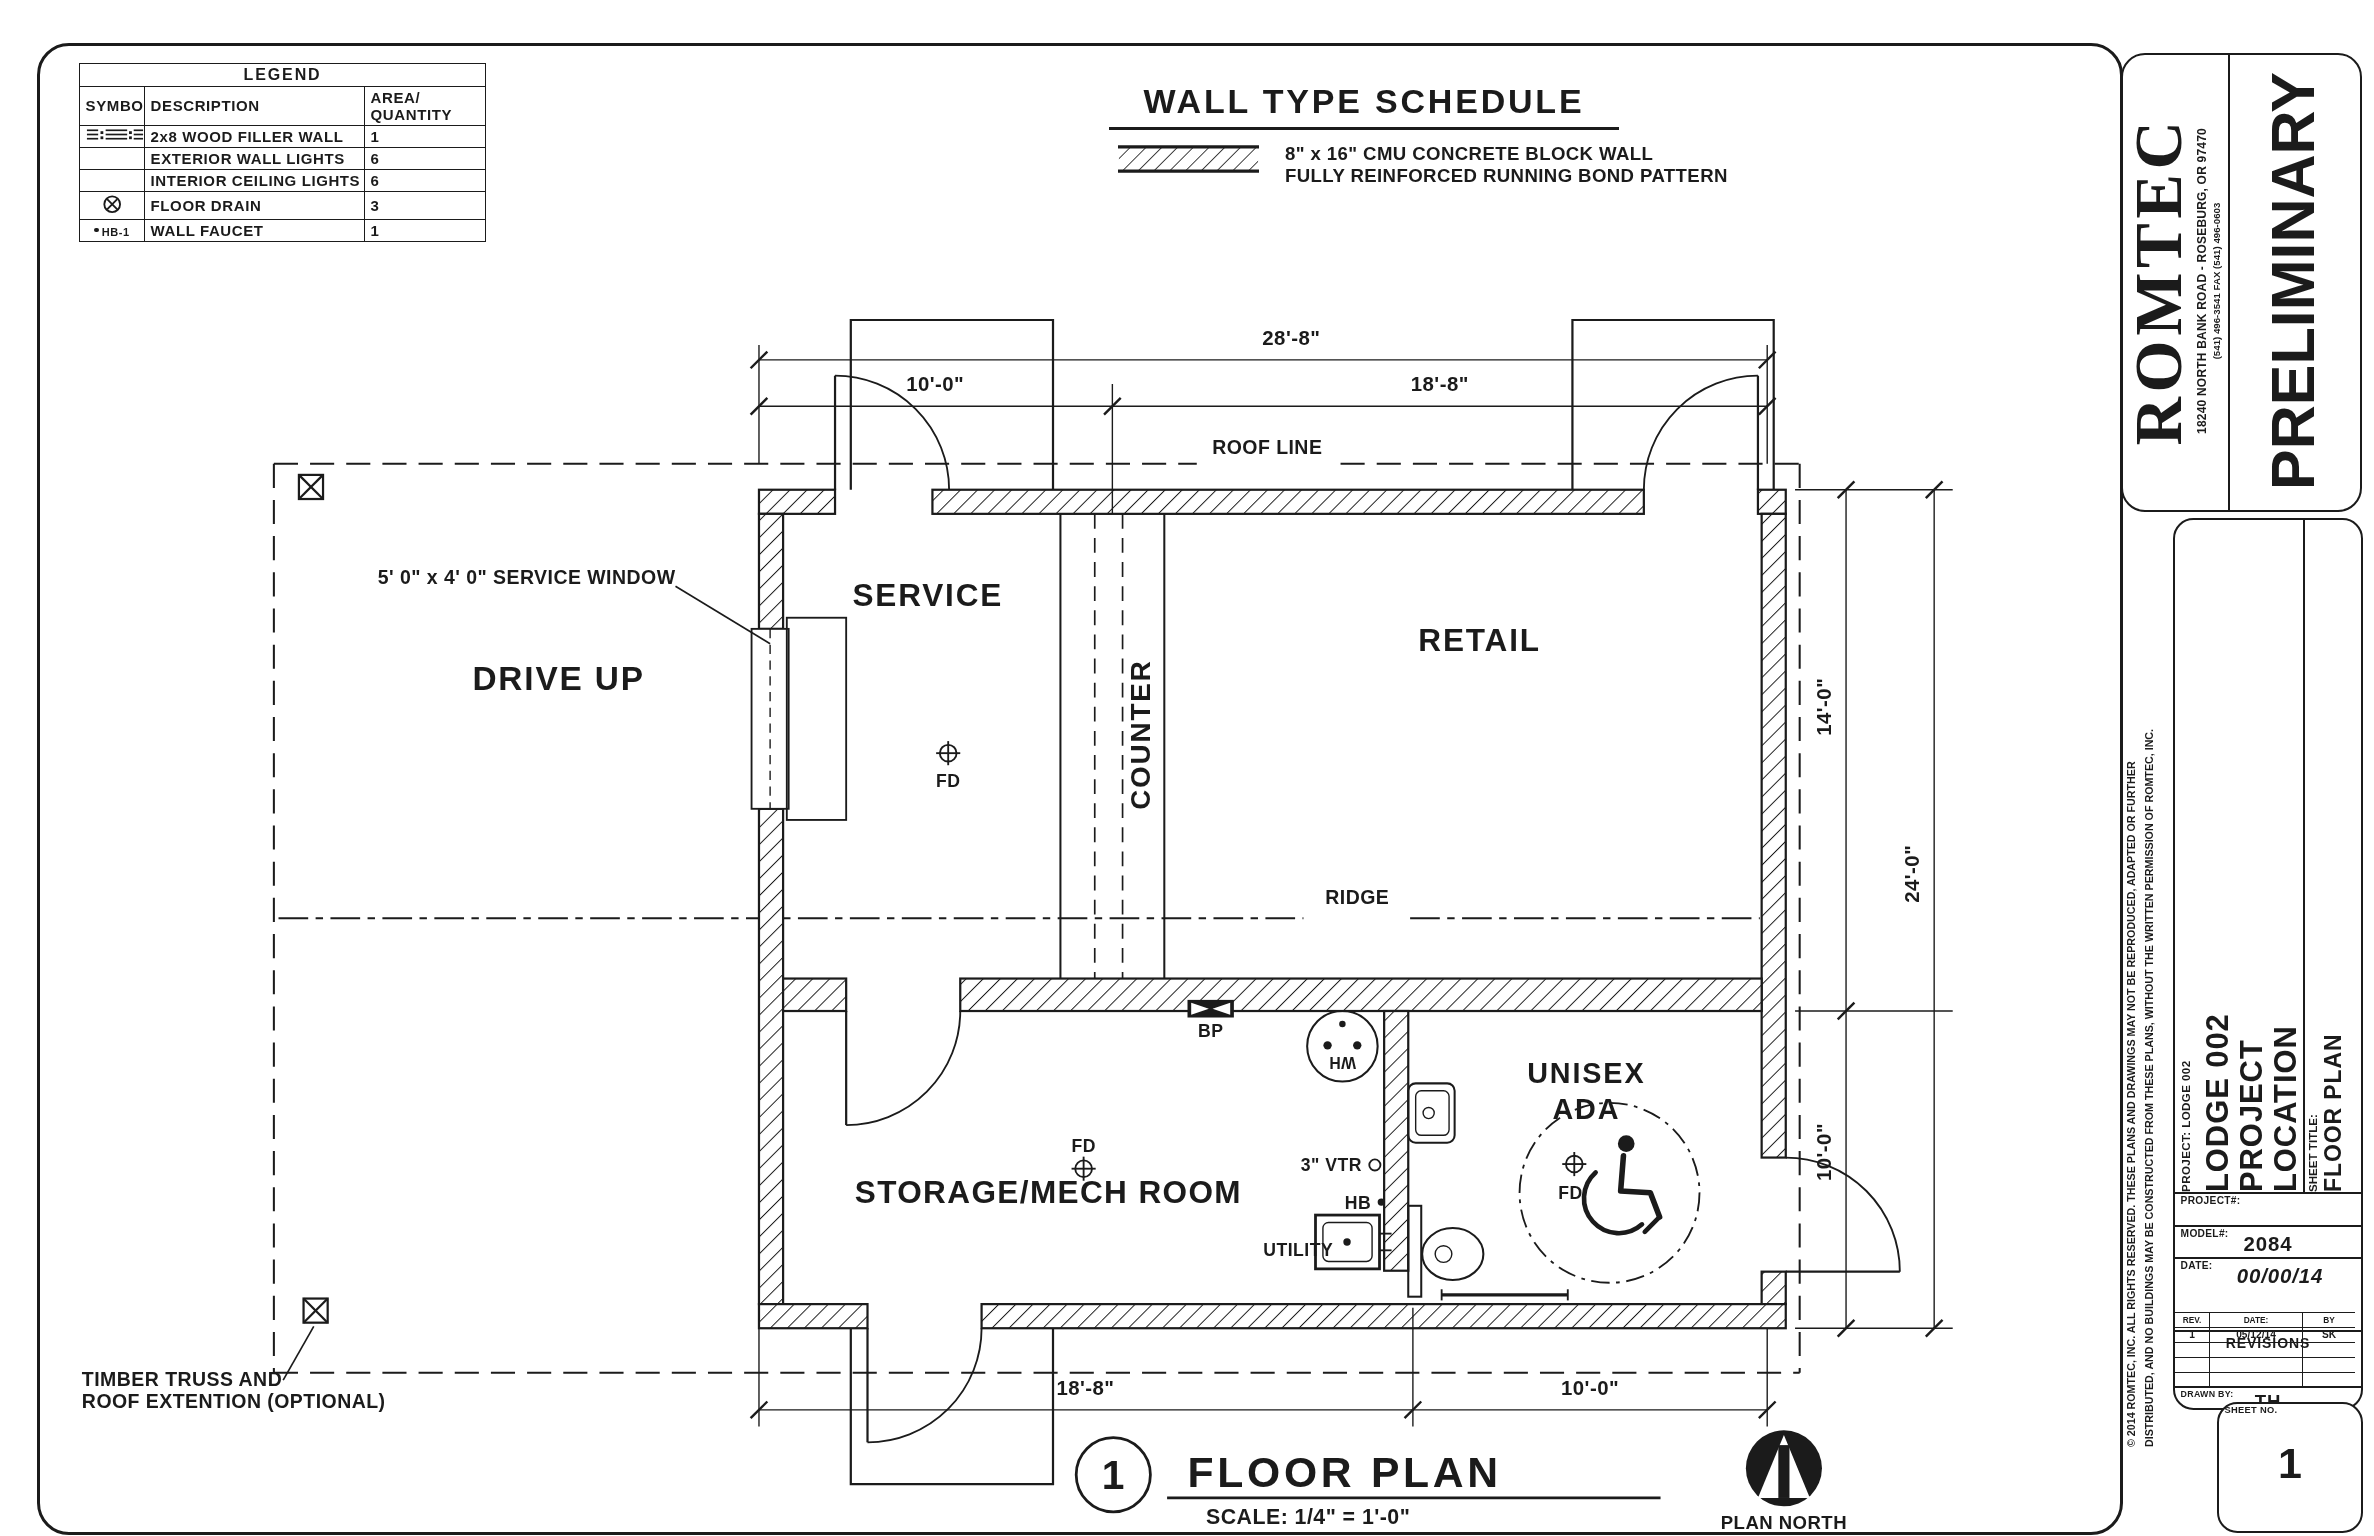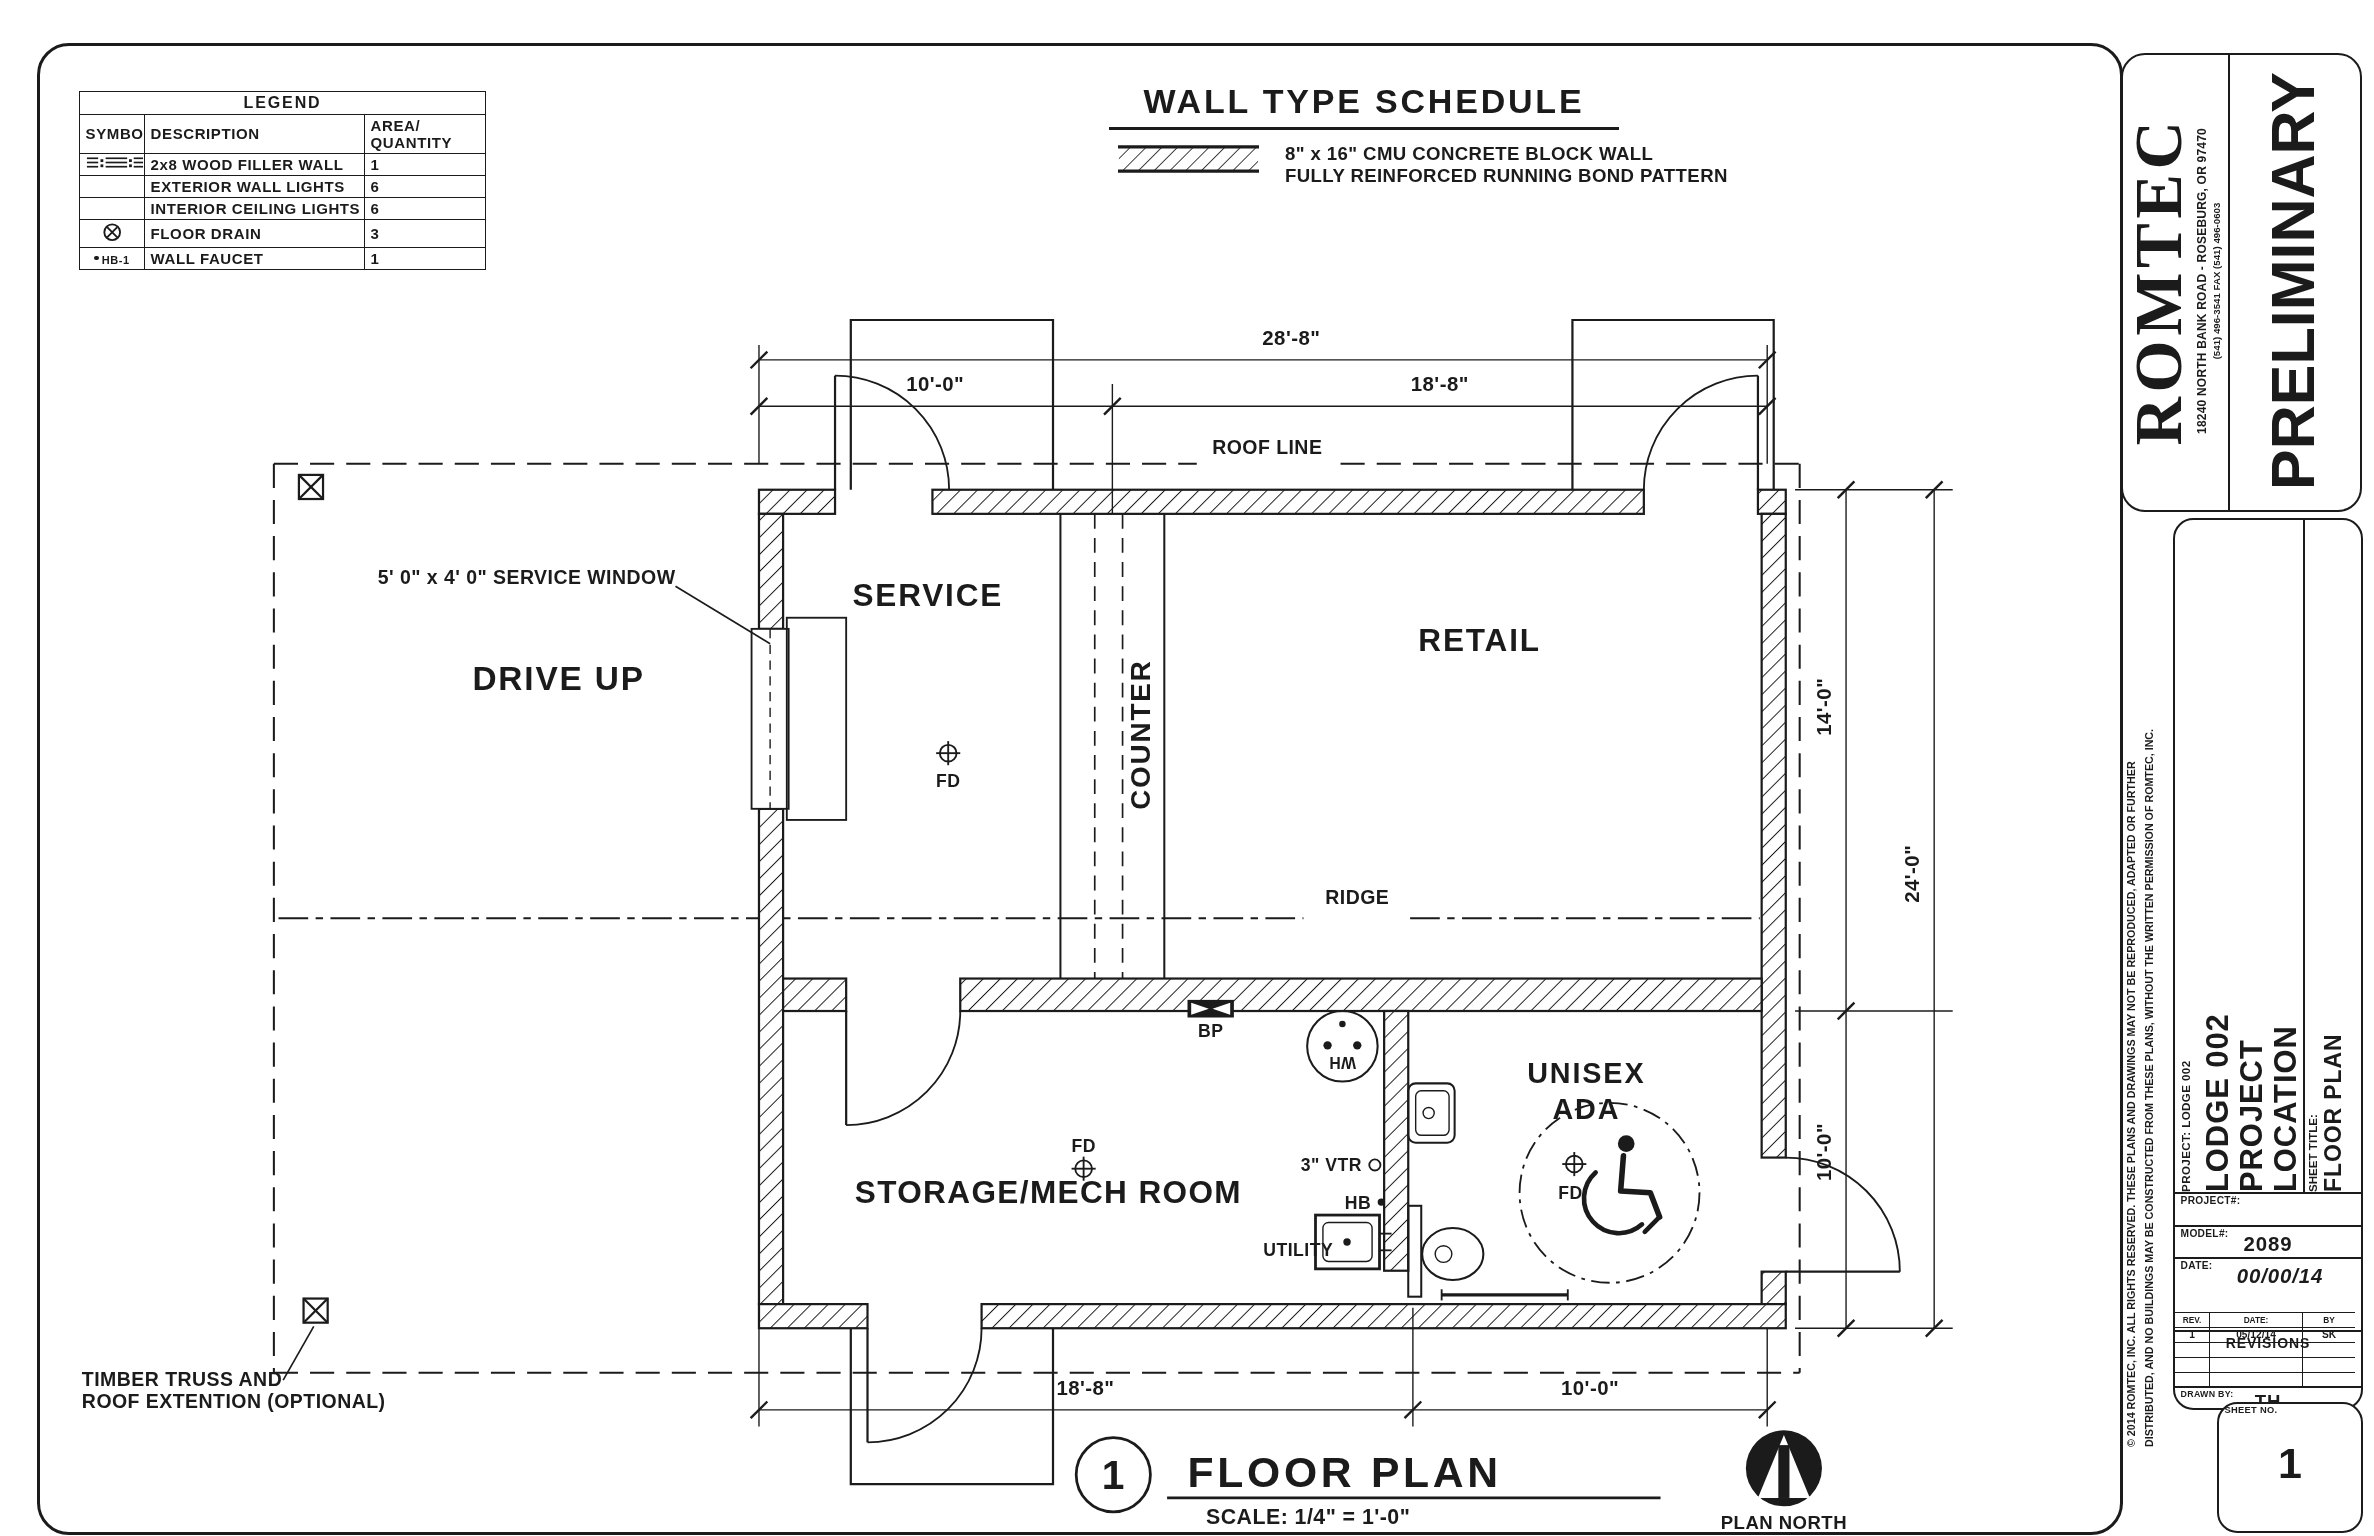--- a/index.html
+++ b/index.html
@@ -8,21 +8,21 @@
     font-family:"Liberation Sans",sans-serif;color:#1b1b1b;overflow:hidden;
   }
   
   .sheet-border{
     position:absolute;left:37px;top:43px;width:2080px;height:1486px;
     border:3.2px solid #1b1b1b;border-radius:32px;
   }
   
   .legend{
     position:absolute;left:79px;top:63px;width:405px;background:#fff;
-    border-collapse:collapse;table-layout:fixed;margin-top:28px;
+    border-collapse:collapse;table-layout:fixed;
   }
   .legend td{
     border:1.9px solid #1b1b1b;padding:1.9px 5.6px;font-size:15px;font-weight:700;
     letter-spacing:0.6px;vertical-align:middle;overflow:hidden;white-space:nowrap;
   }
   .legend .ttl{text-align:center;font-size:16px;letter-spacing:1.9px;}
   .legend .sym{text-align:center;}
   .hb1dot{display:inline-block;width:4.6px;height:4.6px;background:#1b1b1b;border-radius:50%;margin:0 2.8px 3.7px 0;}
   .hb1{font-size:11px;}
   
@@ -432,21 +432,21 @@
       <div class="shtLbl">SHEET TITLE:</div>
       <div class="shtTtl">FLOOR PLAN</div>
     </div>
   </div>
 
   <div class="row" style="top:672px;height:32px;">
     <div class="lblTiny">PROJECT#:</div>
   </div>
   <div class="row" style="top:705px;height:16px;">
     <div class="lblTiny">MODEL#:</div>
-    <div class="valBig" style="margin-top:-5.6px;">2089</div>
+    <div class="valBig" style="margin-top:-5.6px;">2084</div>
   </div>
   <div class="row" style="top:737px;height:32px;">
     <div class="lblTiny">DATE:</div>
     <div class="valBig" style="margin-top:-5.6px;font-style:italic;margin-left:24px;">00/00/14</div>
   </div>
   <div class="row revttl" style="top:770px;height:22px;">REVISIONS</div>
   <div class="revgrid">
     <div class="h">REV.</div>
     <div class="h">DATE:</div>
     <div class="h" style="border-right:none;">BY</div>

